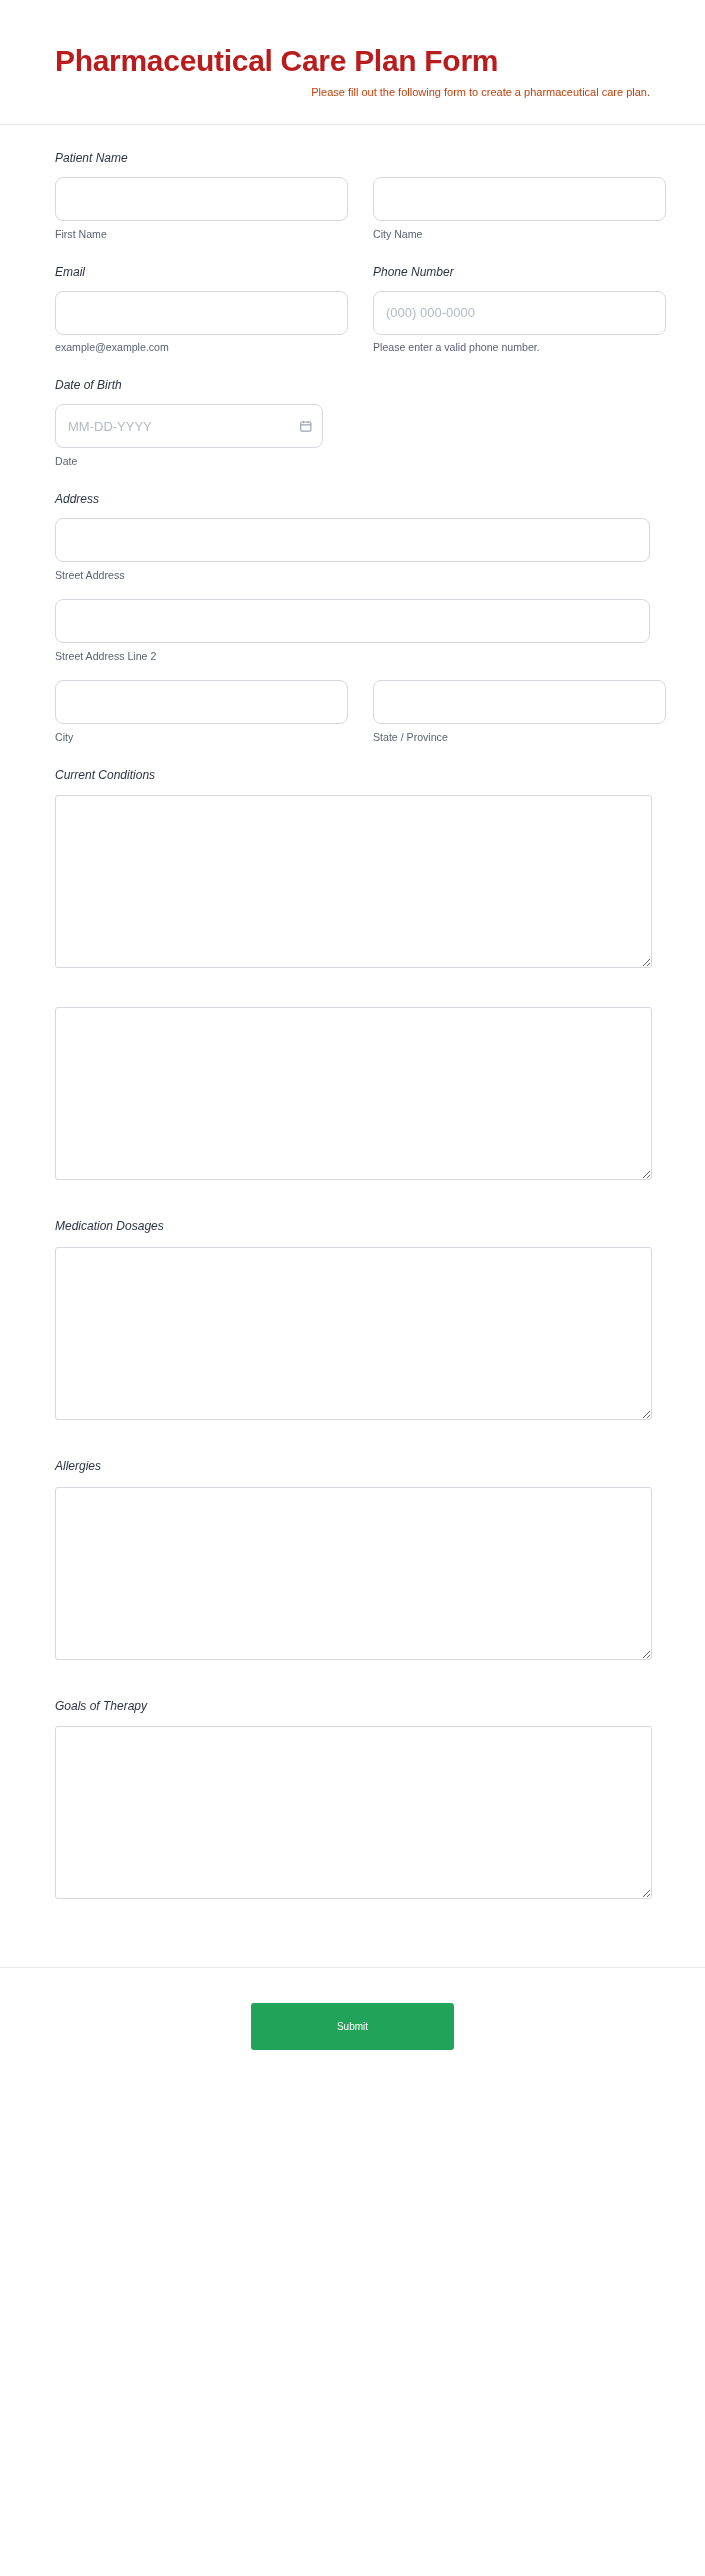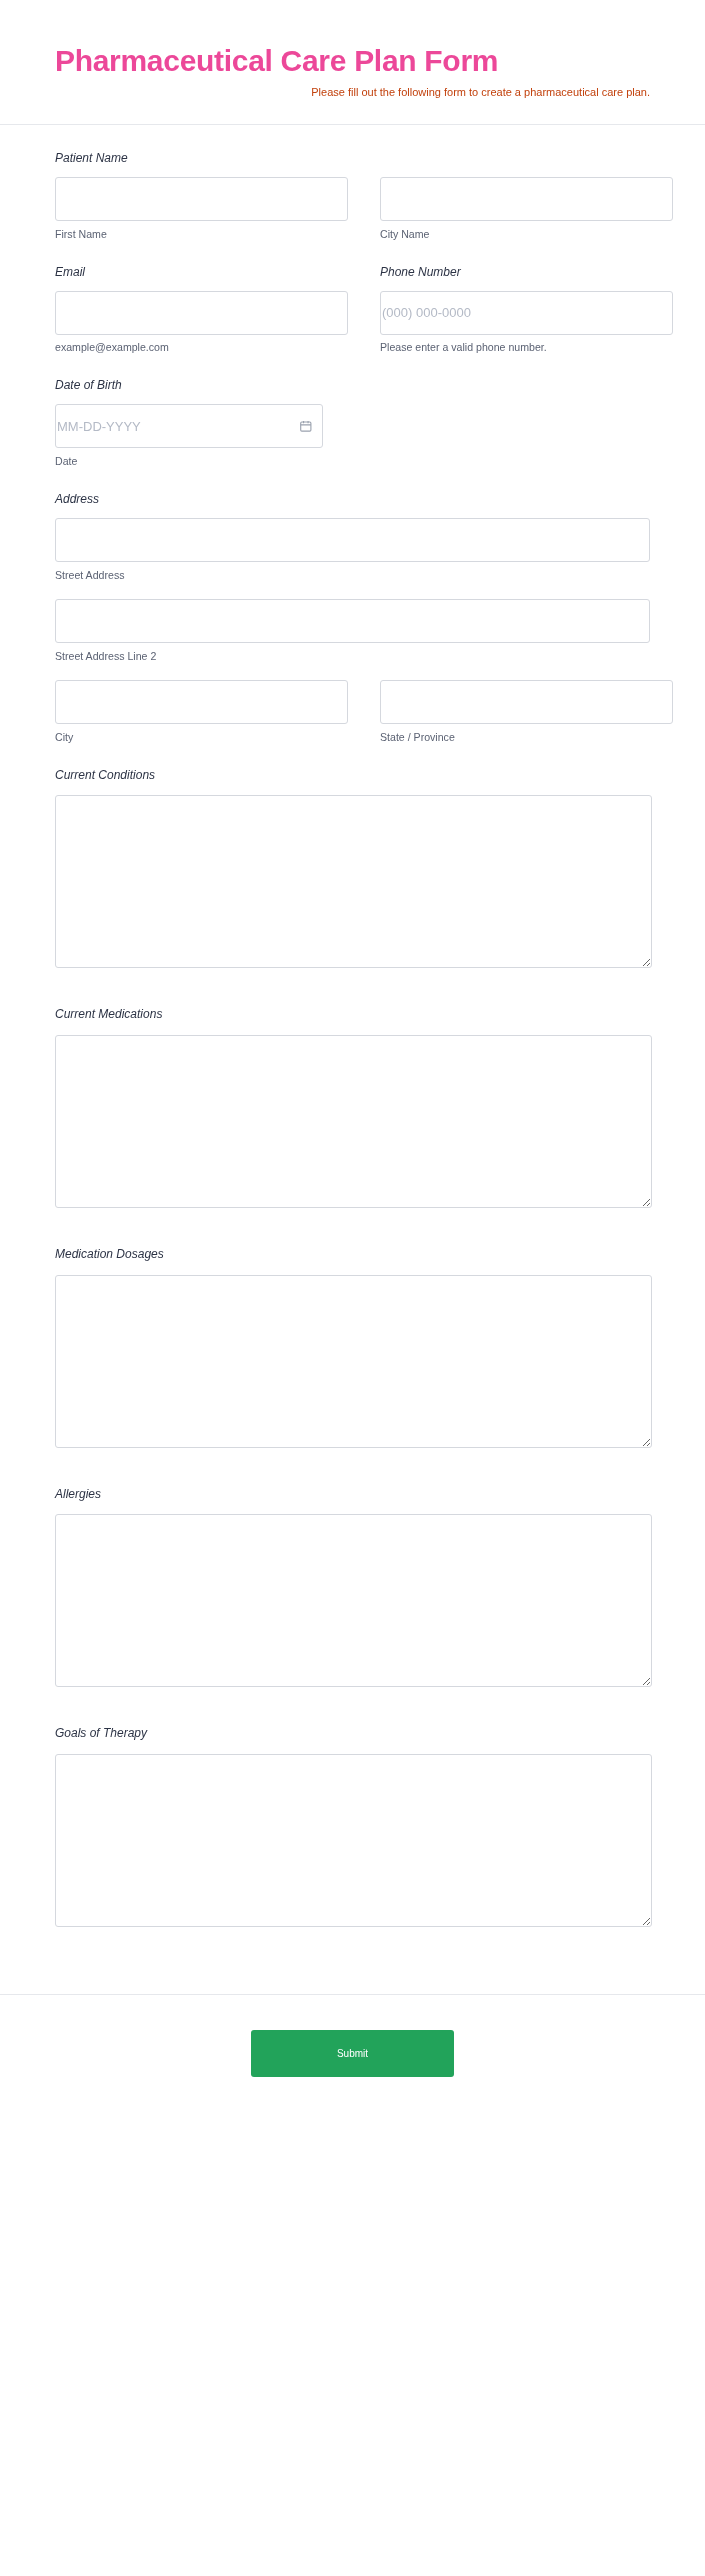--- a/index.html
+++ b/index.html
@@ -20,21 +20,21 @@
     background: #ffffff;
   }
   .form-header {
     padding: 44px 55px 26px 55px;
     border-bottom: 0.8px solid #e6e8ec;
   }
   .form-title {
     font-size: 30px;
     font-weight: bold;
     letter-spacing: -0.3px;
-    color: #ec4899;
+    color: #b91c1c;
     margin: 0 0 7.6px 0;
     line-height: 1.15;
   }
   .form-subtitle {
     font-size: 11px;
     color: #c2410c;
     margin: 0;
     font-weight: normal;
     text-align: right;
   }
@@ -47,39 +47,39 @@
   .field-label {
     font-size: 12px;
     color: #2c3345;
     margin-bottom: 12px;
     display: block;
     font-weight: normal;
     font-style: italic;
   }
   .row {
     display: flex;
-    gap: 32px;
+    gap: 25px;
   }
   .col {
     width: 293px;
     flex: 0 0 293px;
   }
   .col-full {
     width: 597px;
     flex: 0 0 597px;
   }
   .sub-block { margin-bottom: 16.7px; }
   input.text-input {
     width: 100%;
     height: 44px;
     border: 0.8px solid #d5d8de;
-    border-radius: 3px;
+    border-radius: 8px;
     background: #fff;
     font-size: 13px;
-    padding: 0 1px;
+    padding: 0 12px;
     color: #2c3345;
     font-family: "Liberation Sans", sans-serif;
     outline: none;
   }
   input.text-input::placeholder {
     color: #b4bac6;
   }
   .hint {
     font-size: 10.6px;
     color: #5b6273;
@@ -218,21 +218,20 @@
       </div>
 
     </div>
 
     <div class="big-block">
       <label class="field-label">Current Conditions</label>
       <textarea class="area-input" placeholder="" style=""></textarea>
     </div>
 
     <div class="big-block">
-      <label class="field-label">Current Medications</label>
       <textarea class="area-input" placeholder="" style=""></textarea>
     </div>
 
     <div class="big-block">
       <label class="field-label">Medication Dosages</label>
       <textarea class="area-input" placeholder="" style=""></textarea>
     </div>
 
     <div class="big-block">
       <label class="field-label">Allergies</label>

